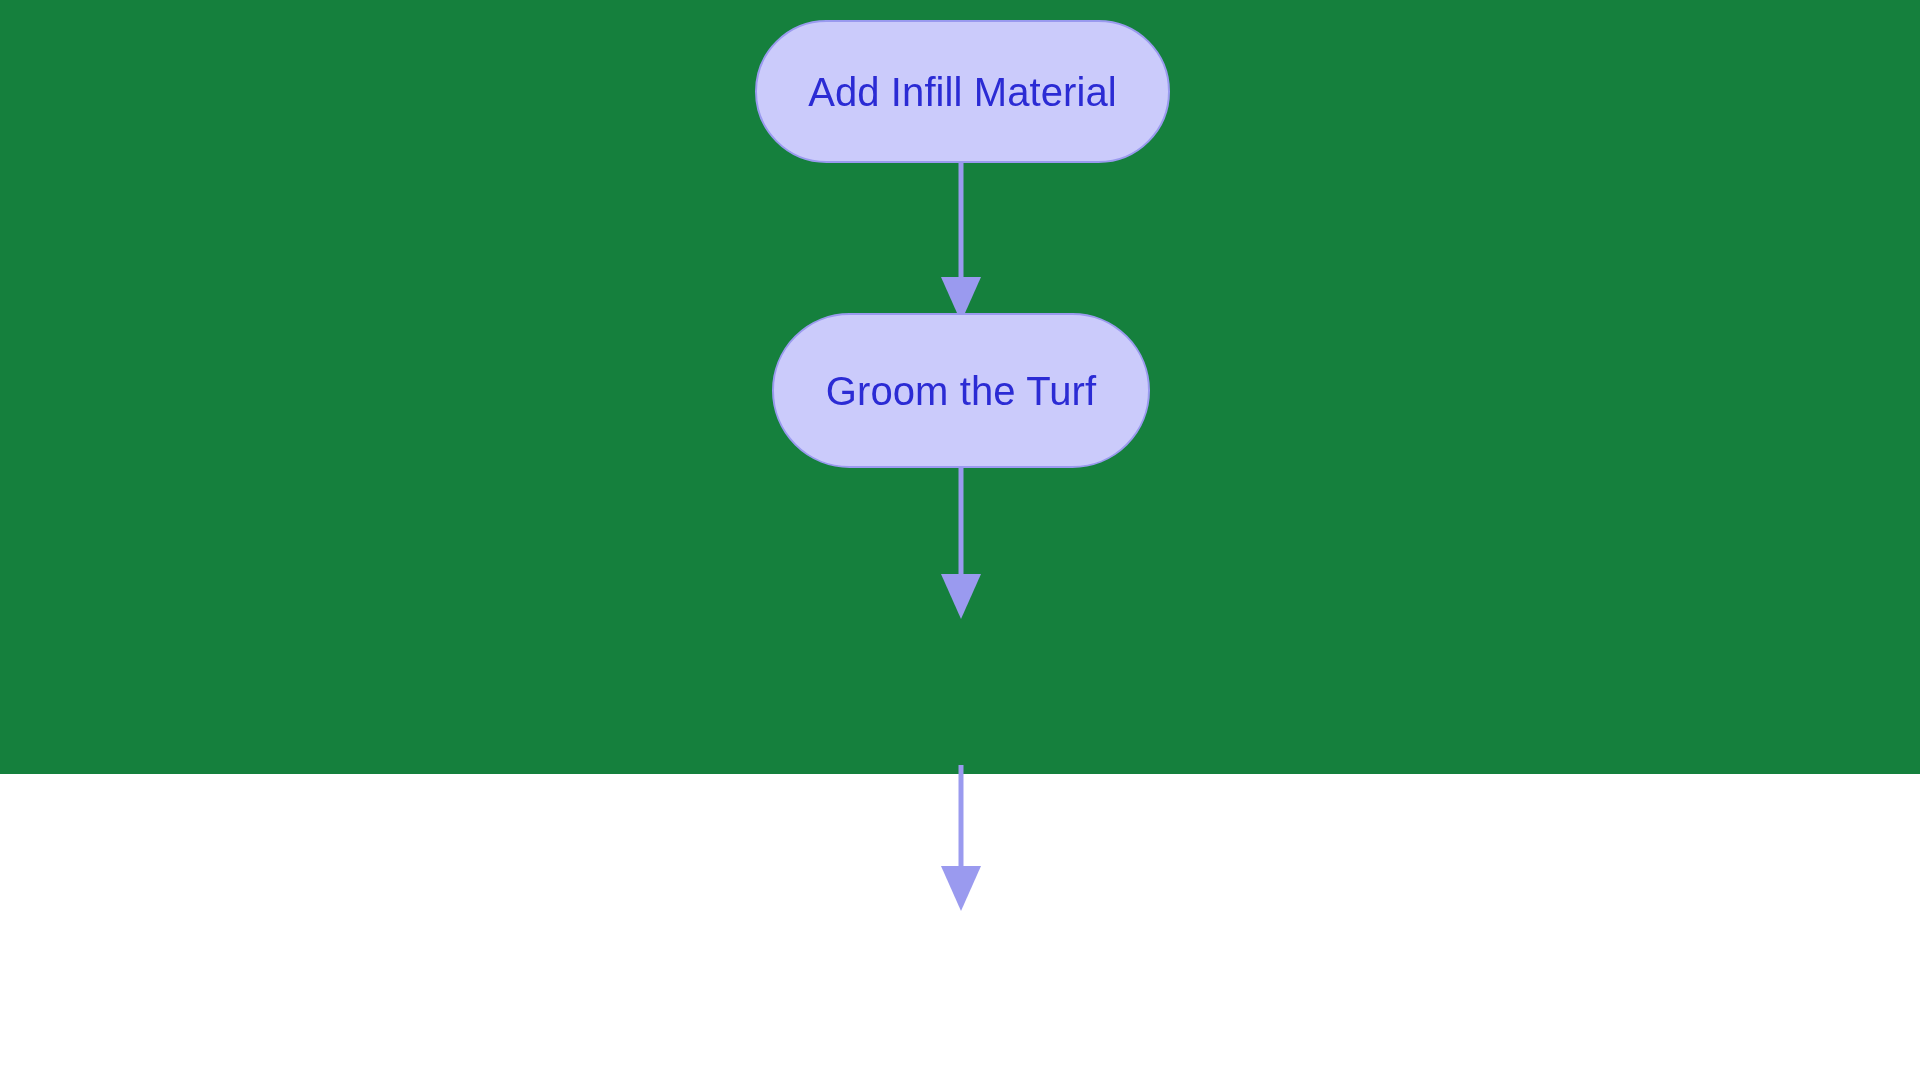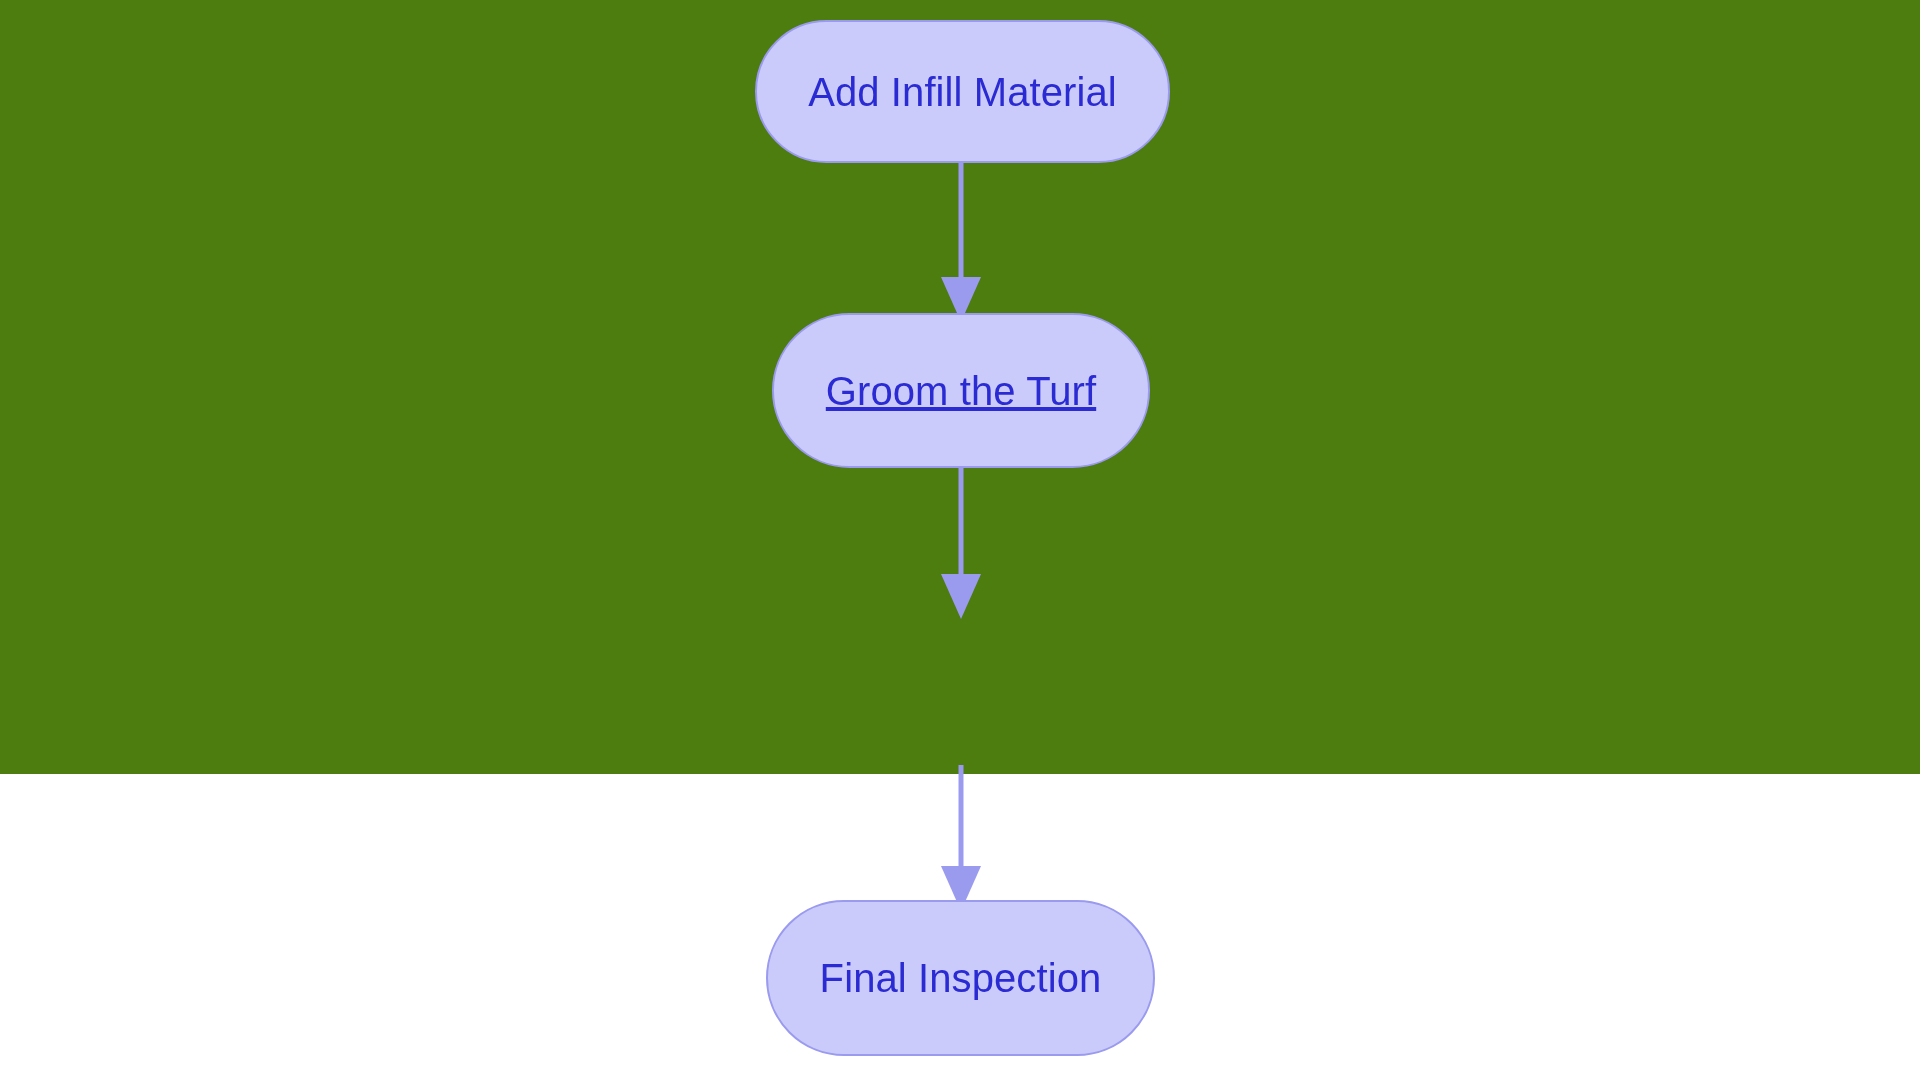--- a/index.html
+++ b/index.html
@@ -10,21 +10,21 @@
   body {
     width: 1920px;
     height: 1083px;
     overflow: hidden;
     font-family: "Liberation Sans", "DejaVu Sans", sans-serif;
   }
   #flowchart-canvas {
     position: relative;
     width: 1920px;
     height: 774px;
-    background: #4d7c0f;
+    background: #15803d;
   }
   .flow-svg {
     position: absolute;
     left: 0;
     top: 0;
     width: 1920px;
     height: 1083px;
   }
   .flow-node {
     position: absolute;
@@ -42,21 +42,21 @@
     white-space: nowrap;
     line-height: 1;
     z-index: 2;
   }
   .flow-node-label {
     pointer-events: none;
     color: #2b2bd4;
   }
   
   #node-0 { left: 755px;  top: 20px;   width: 415px; height: 143px; }
-  #node-1 { left: 772px;  top: 313px;  width: 378px; height: 155px; text-decoration: underline; }
+  #node-1 { left: 772px;  top: 313px;  width: 378px; height: 155px; }
   #node-2 { left: 722px;  top: 610px;  width: 478px; height: 155px; }
   #node-3 { left: 766px;  top: 900px;  width: 389px; height: 156px; }
 </style>
 </head>
 <body>
 
 <div id="flowchart-canvas">
 
   <svg class="flow-svg" viewBox="0 0 1920 1083" xmlns="http://www.w3.org/2000/svg">
     <defs>
@@ -80,17 +80,14 @@
 
   <div class="flow-node" id="node-0">
     <span class="flow-node-label">Add Infill Material</span>
   </div>
 
   <div class="flow-node" id="node-1">
     <span class="flow-node-label">Groom the Turf</span>
   </div>
 
 
-  <div class="flow-node" id="node-3">
-    <span class="flow-node-label">Final Inspection</span>
-  </div>
 
 </div>
 
 </body></html>

